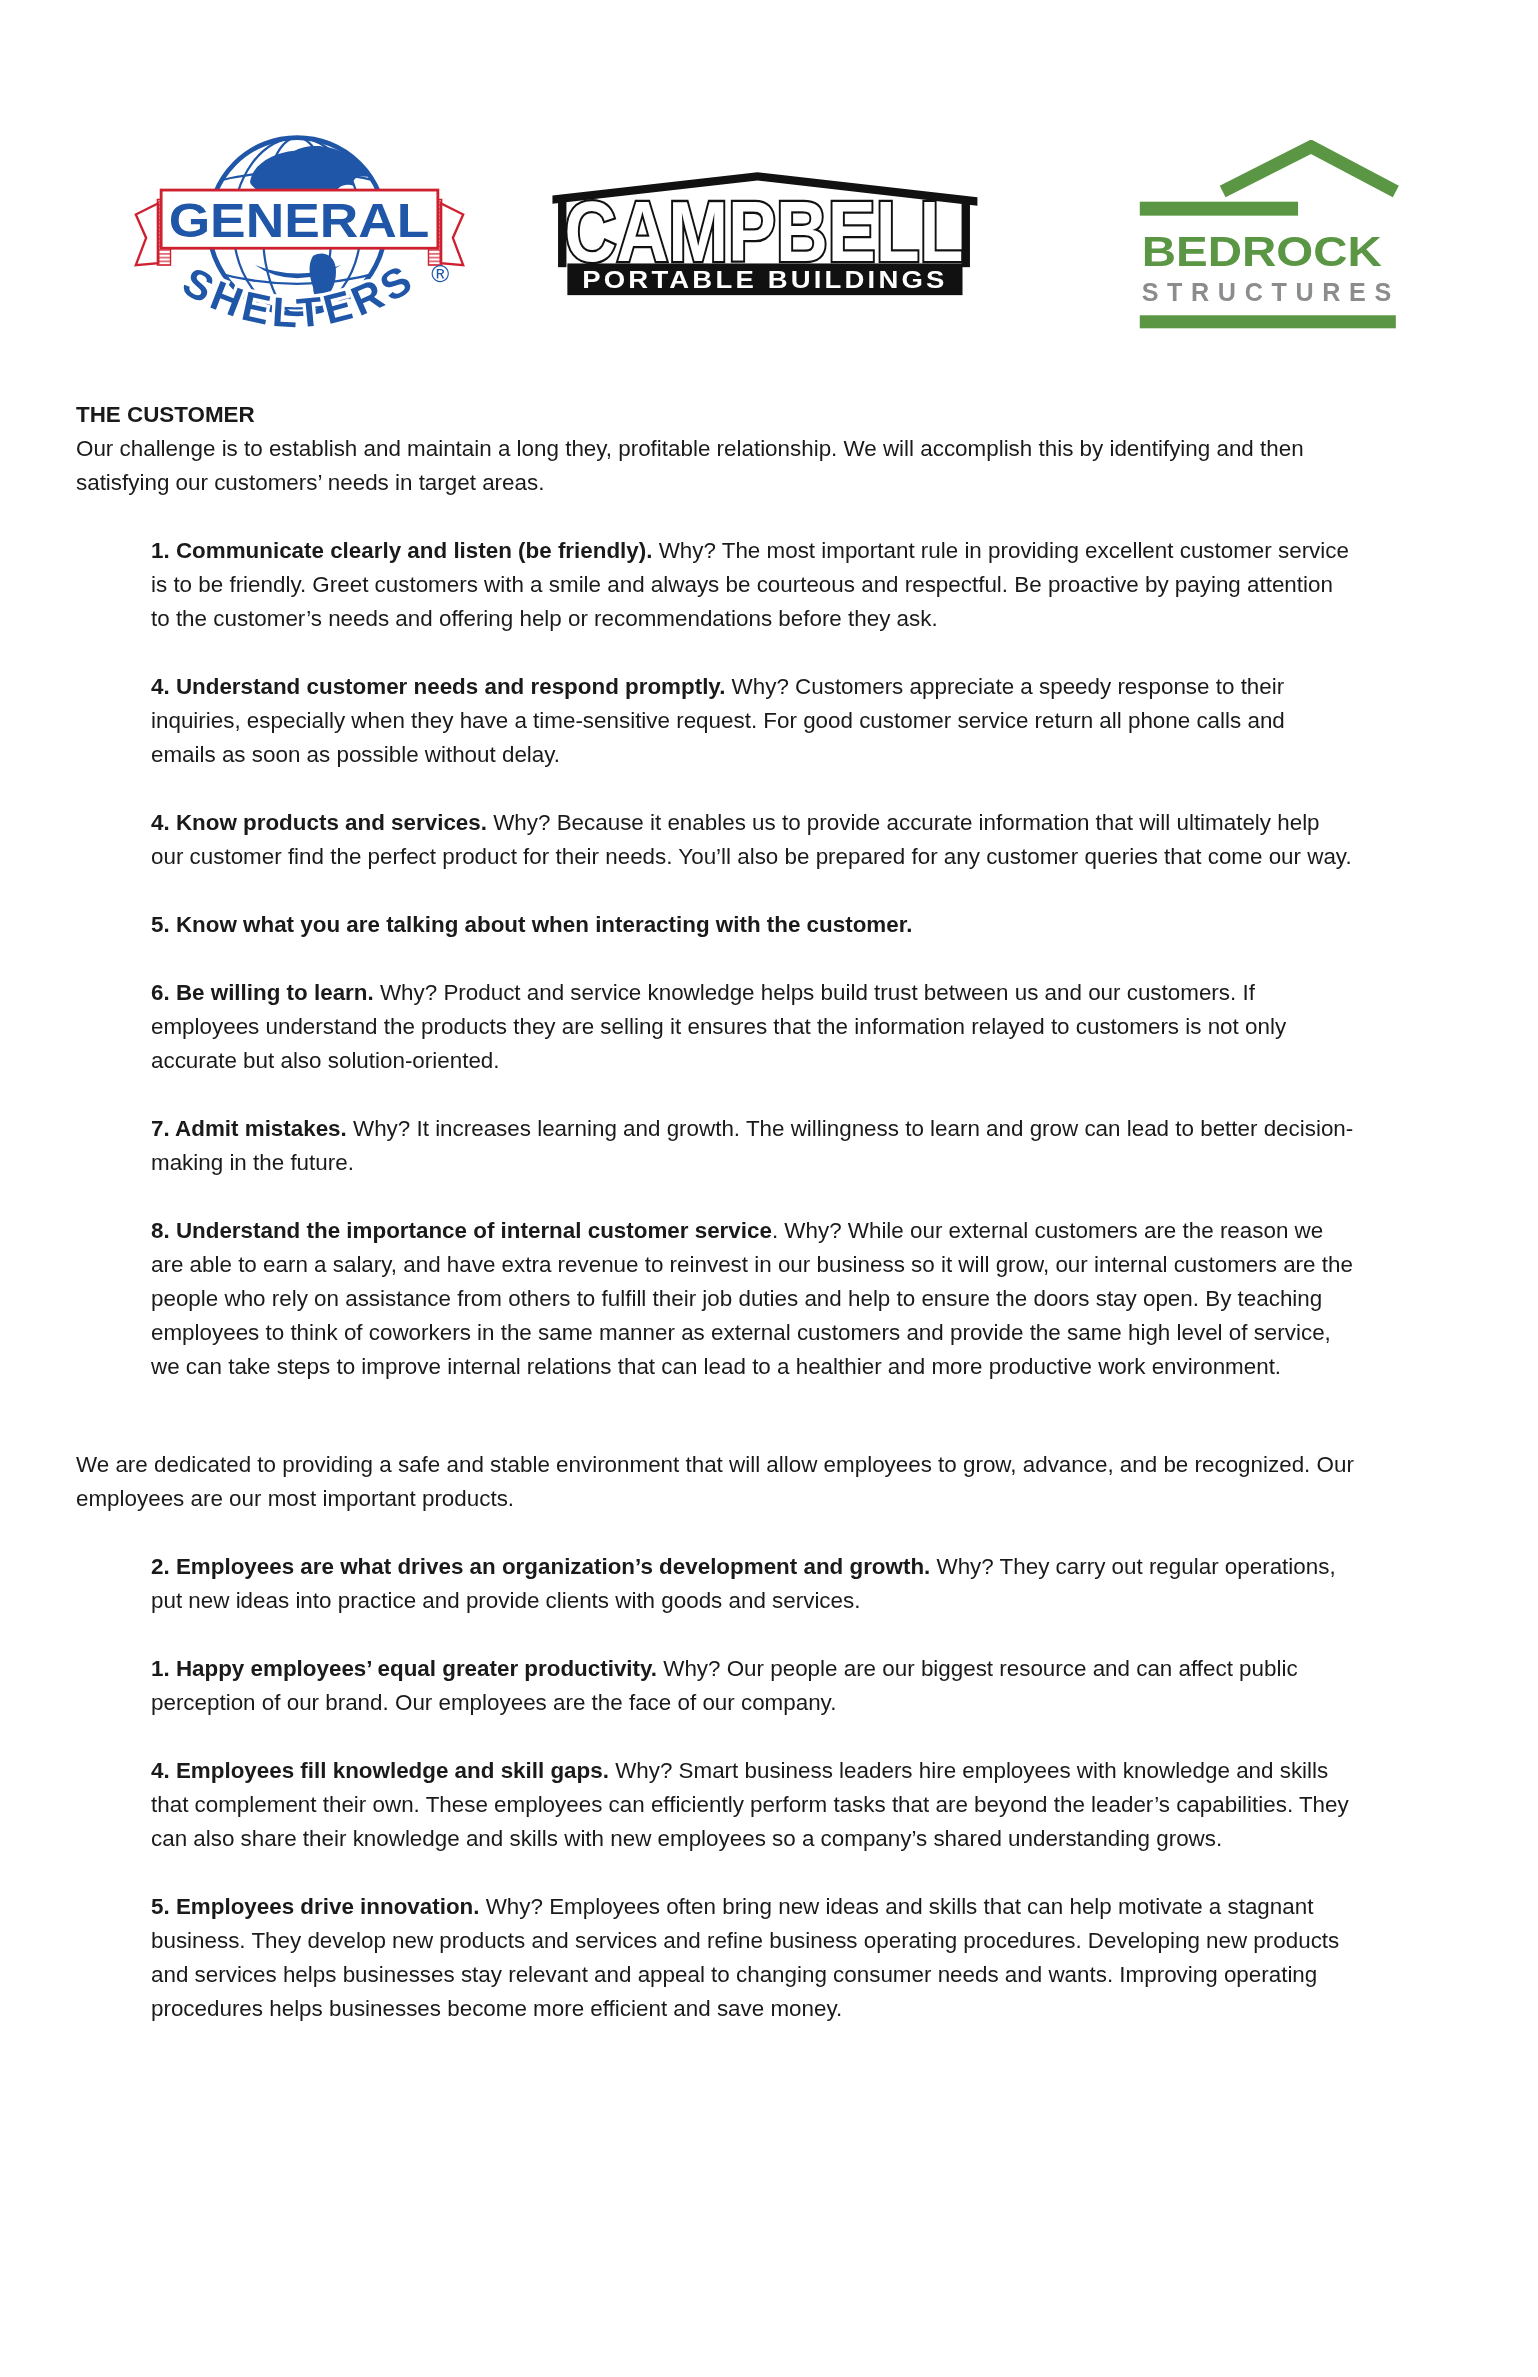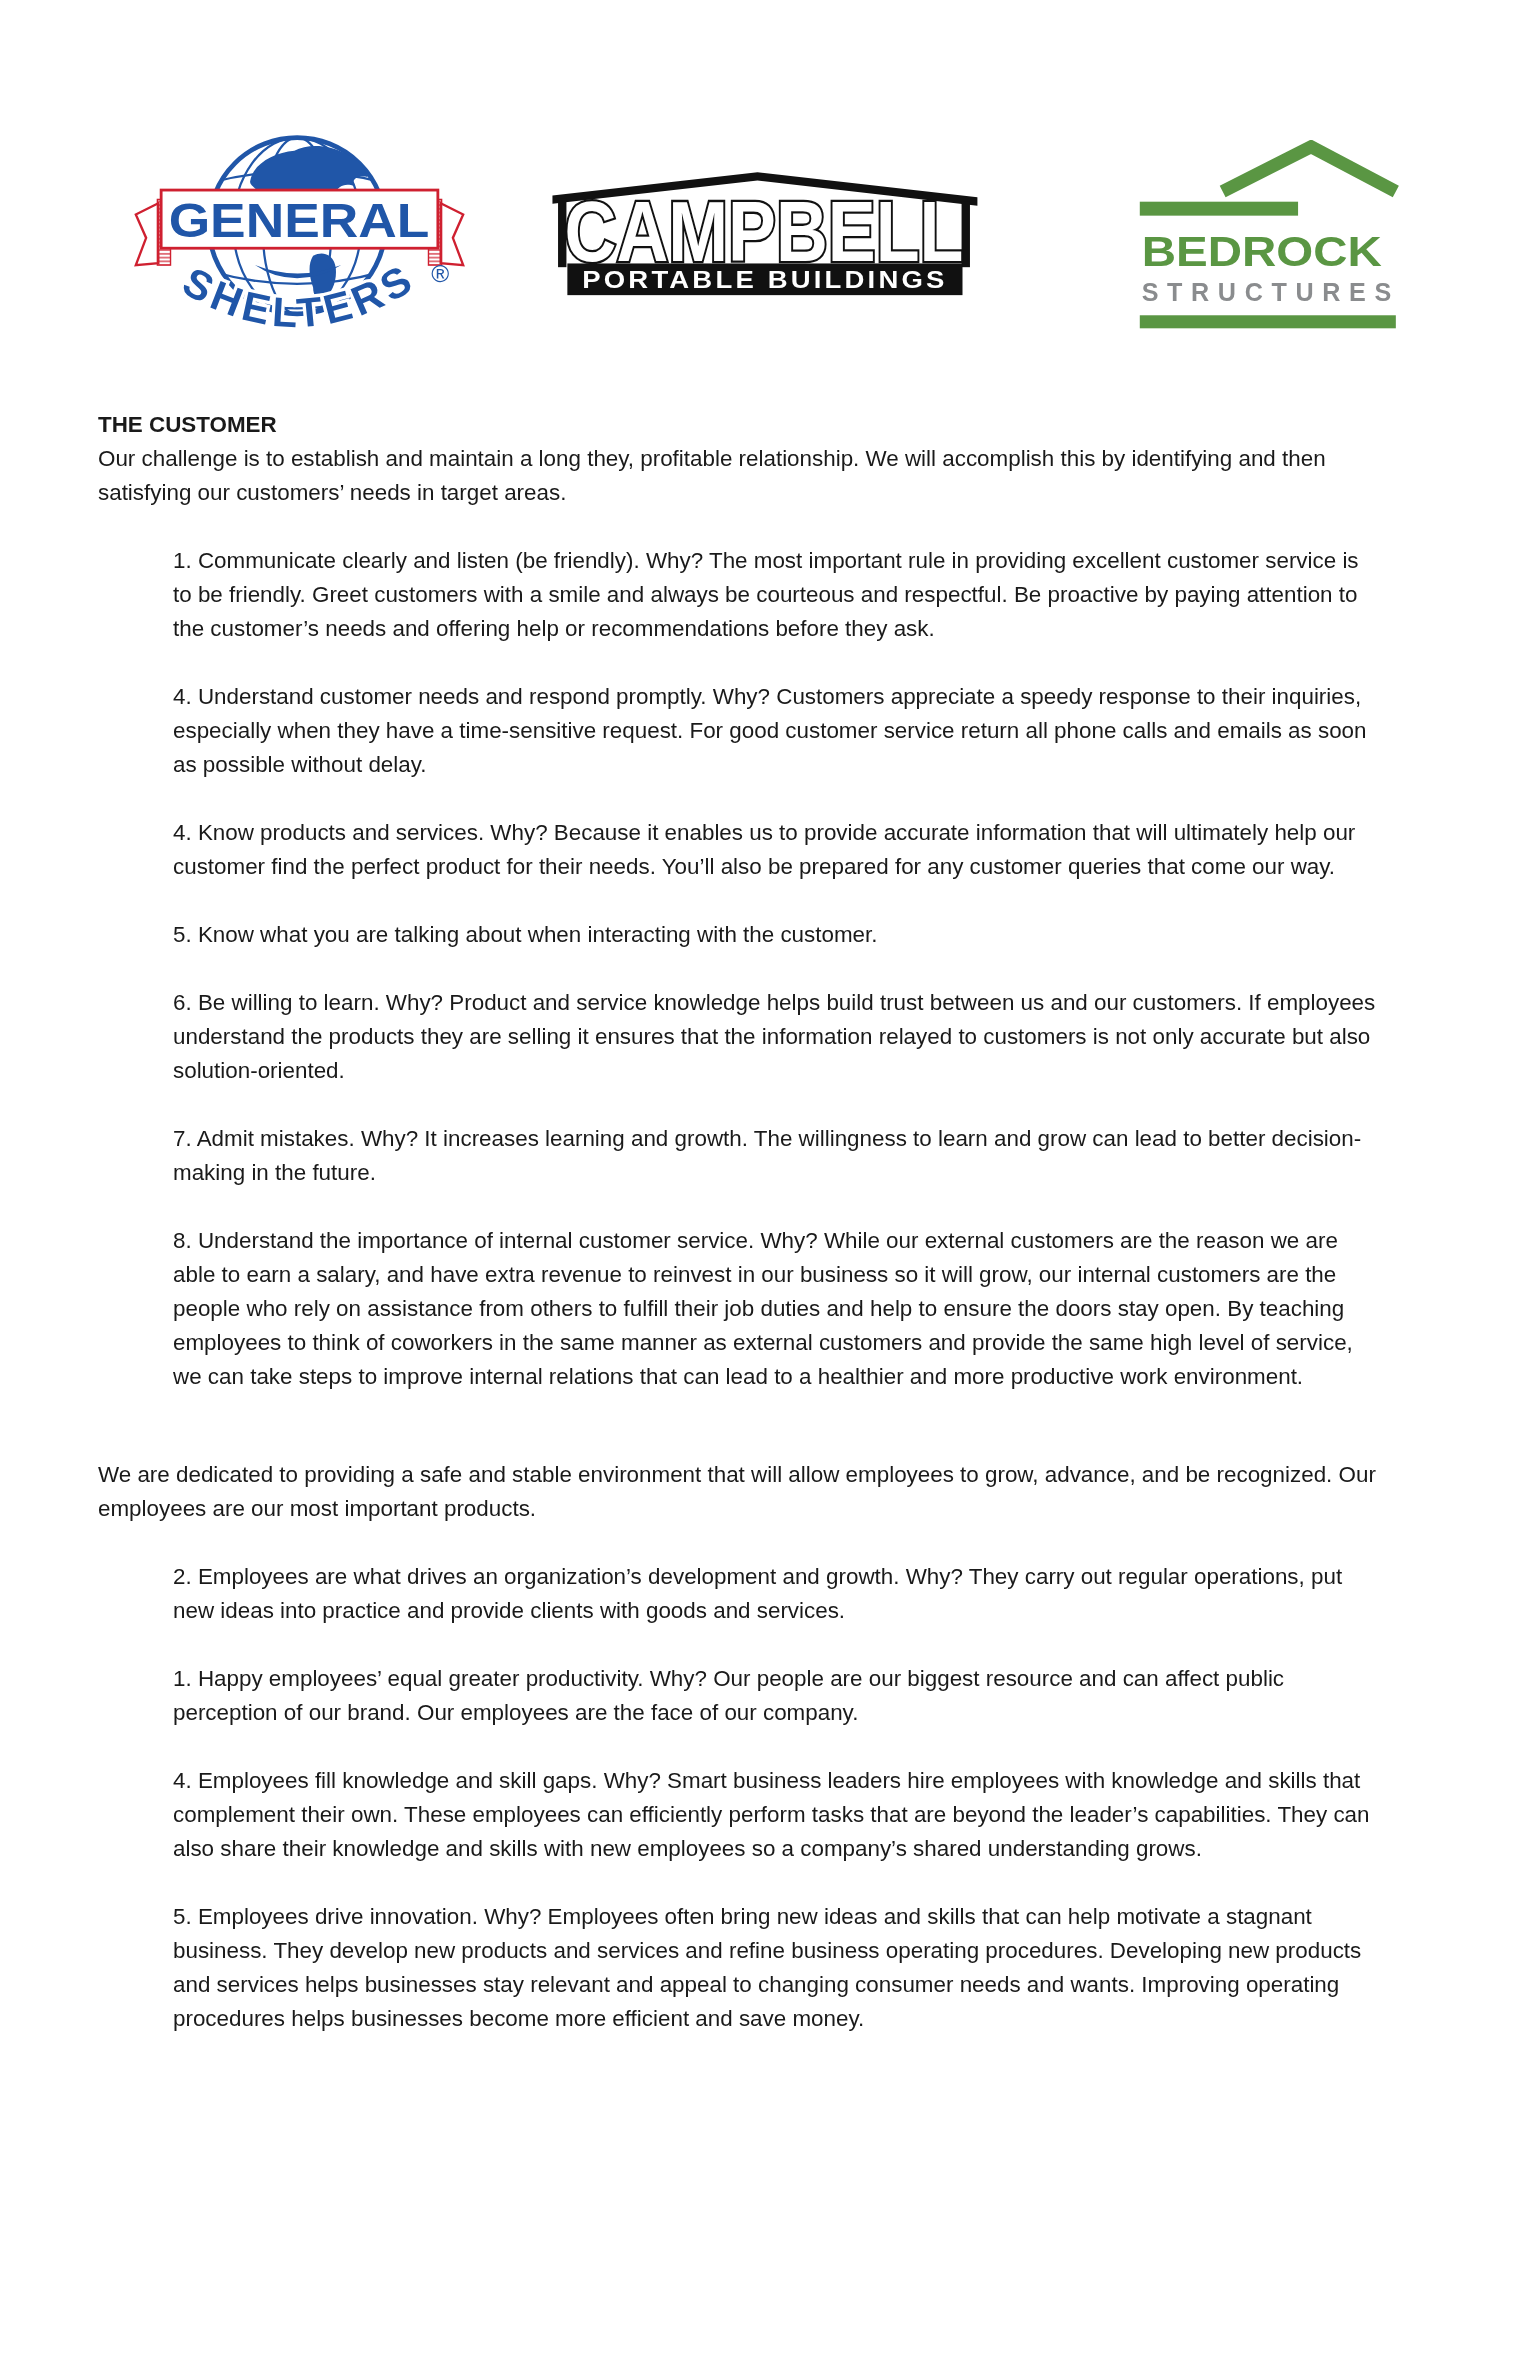--- a/index.html
+++ b/index.html
@@ -10,22 +10,22 @@
     color: #1a1a1a;
     position: relative;
   }
   .logo-row { position: relative; height: 364px; }
   .logo { position: absolute; }
   #gs-logo  { left: 133px; top: 124px; width: 333px; height: 240px; }
   #cb-logo  { left: 545px; top: 170px; width: 438px; height: 131px; }
   #br-logo  { left: 1137px; top: 140px; width: 270px; height: 196px; }
 
   .content {
-    margin-top: 44px;
-    padding-left: 98px;
+    margin-top: 34px;
+    padding-left: 76px;
     padding-right: 121px;
     font-size: 22.4px;
     line-height: 34px;
   }
   .doc-section + .doc-section { margin-top: 64px; }
   .sec-heading {
     font-size: 22.4px;
     line-height: 34px;
     font-weight: 700;
     margin: 0;
@@ -33,21 +33,21 @@
   .sec-intro {
     margin: 0 0 34px 0;
     max-width: 1282px;
   }
   .sec-items {
     margin: 0 0 0 75px;
     max-width: 1203px;
   }
   .item { margin: 0 0 34px 0; }
   .item:last-child { margin-bottom: 0; }
-  strong { font-weight: 400; }
+  strong { font-weight: 700; }
 </style>
 </head>
 <body>
 
 <div class="logo-row">
 
   <svg id="gs-logo" class="logo" viewBox="0 0 355 255">
     <defs>
       <clipPath id="globeClip">
           <circle cx="175" cy="108" r="94"></circle>

